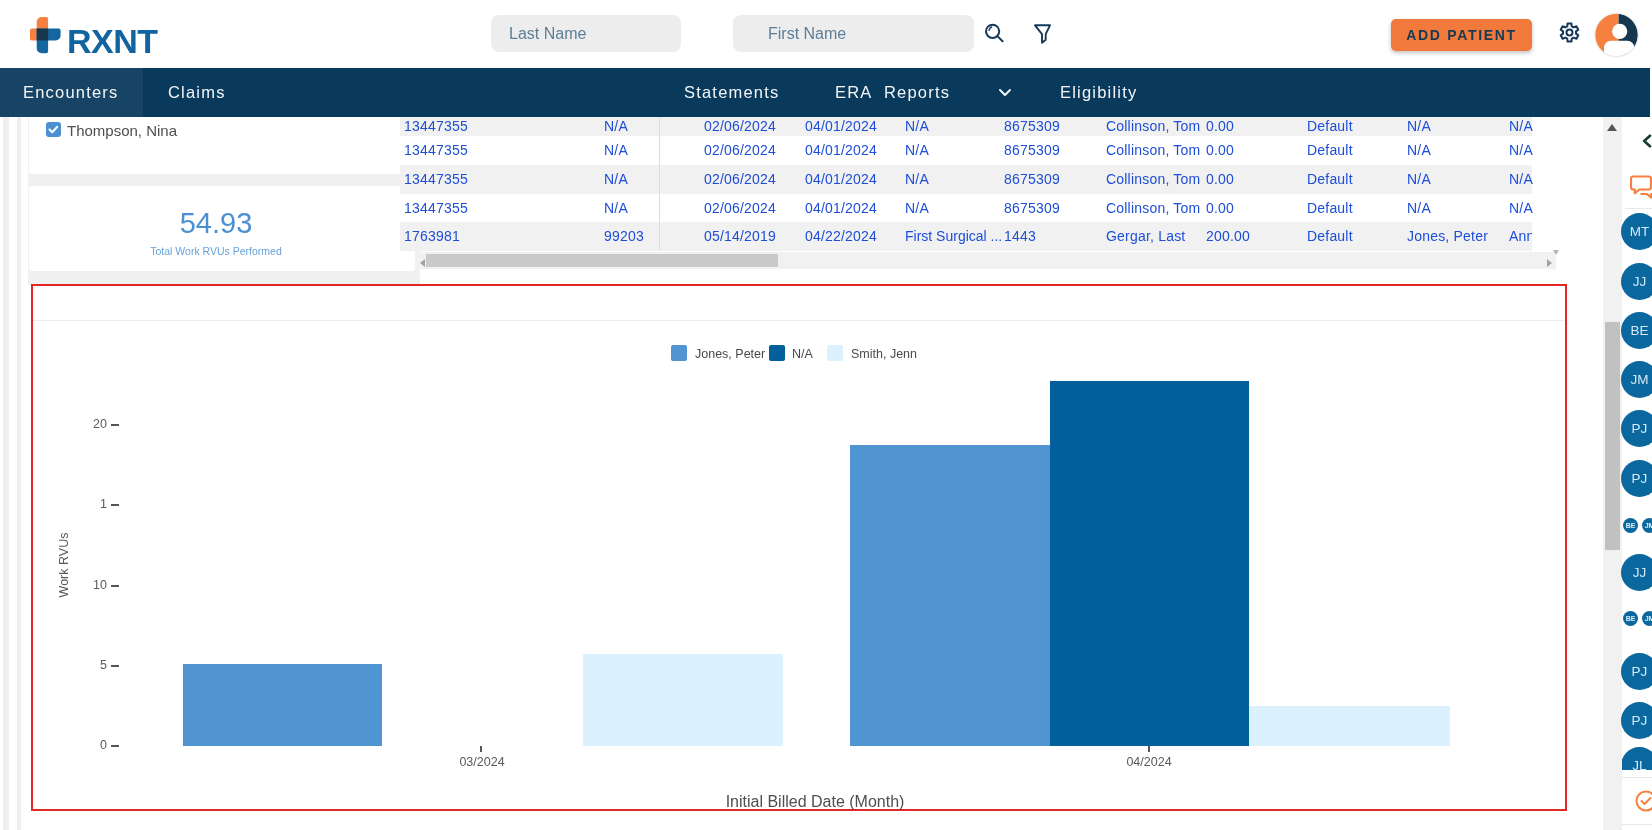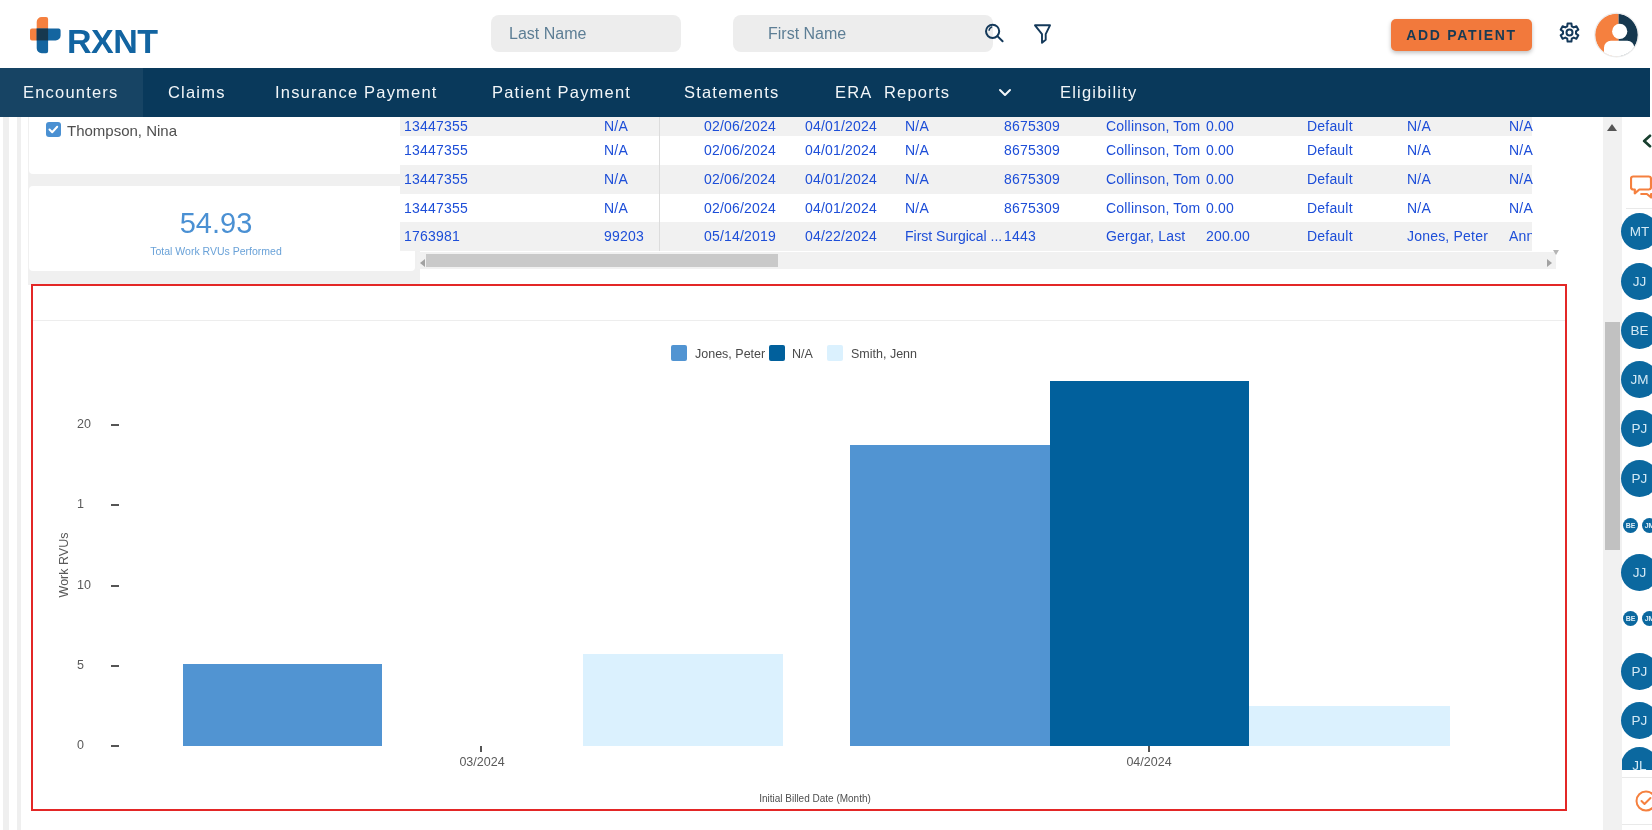--- a/index.html
+++ b/index.html
@@ -39,21 +39,21 @@
 .arr { position:absolute; width:0; height:0; }
 
 #chart { position:absolute; left:31px; top:284px; width:1536px; height:527px;
   border:2px solid #e32726; background:#fff; }
 #chart .title { position:absolute; left:0; top:10px; width:100%; text-align:center;
   font-size:14.5px; font-weight:600; color:#2f2f2f; }
 #chart .divider { position:absolute; left:0px; top:34px; width:1532px; height:1px; background:#ededed; }
 .leg-sq { position:absolute; top:59px; width:16px; height:16px; border-radius:2px; }
 .leg-lb { position:absolute; top:60px; height:16px; line-height:16px; font-size:12.5px; color:#4a4a4a; }
 .bar { position:absolute; }
-.ylab { position:absolute; width:30px; font-size:12.5px; color:#5a5a5a; }
+.ylab { position:absolute; width:30px; text-align:right; font-size:12.5px; color:#5a5a5a; }
 .ytick { position:absolute; width:8px; height:2px; background:#555; }
 .xtick { position:absolute; width:2px; height:6px; background:#555; }
 .xlab { position:absolute; width:80px; text-align:center; font-size:12.5px; color:#5a5a5a; }
 
 #sidebar { position:absolute; left:1622px; top:117px; width:30px; height:713px; background:#fff; }
 .avcirc { position:absolute; left:-1px; width:37px; height:37px; border-radius:50%;
   background:#0b689f; color:#d3e9f5; font-size:13.5px; font-weight:500;
   text-align:center; line-height:37px; }
 .avsm { position:absolute; width:15px; height:15px; border-radius:50%; background:#0b689f;
   color:#dcedf7; font-size:7px; font-weight:700; text-align:center; line-height:15px; }
@@ -66,21 +66,21 @@
 
     <path d="M 7.7,10 A 5,5 0 0 1 12.7,5 L 17.1,5 A 2,2 0 0 1 19.1,7 L 19.1,28.4 L 3,28.4 A 2,2 0 0 1 1,26.4 L 1,18.6 A 2,2 0 0 1 3,16.6 L 7.7,16.6 Z" fill="#f5803f"></path>
 
     <path d="M 7.7,16.6 L 29.6,16.6 A 2,2 0 0 1 31.6,18.6 L 31.6,23.4 A 5,5 0 0 1 26.6,28.4 L 19.1,28.4 L 19.1,39.3 A 2,2 0 0 1 17.1,41.3 L 12.7,41.3 A 5,5 0 0 1 7.7,36.3 Z" fill="#1465a0"></path>
 
     <path d="M 7.7,16.6 H 19.1 V 28.4 H 7.7 Z" fill="#16384f"></path>
     <text x="38" y="41" font-family="Liberation Sans, sans-serif" font-size="34" font-weight="bold" fill="#1264a1" letter-spacing="-0.5">RXNT</text>
   </svg>
 
   <div class="input" style="left:483px;width:190px;margin-left:8px;">Last Name</div>
-  <div class="input" style="left:733px;width:260px;padding-left:35px;">First Name</div>
+  <div class="input" style="left:733px;width:241px;padding-left:35px;">First Name</div>
 
   <svg class="abs" style="left:982px;top:21px" width="24" height="24" viewBox="0 0 24 24">
     <circle cx="10.6" cy="10.3" r="6.6" fill="none" stroke="#14395a" stroke-width="2"></circle>
     <path d="M7.1,9.2 a4.3,4.3 0 0 1 2.6,-3.2" fill="none" stroke="#14395a" stroke-width="1.5" stroke-linecap="round"></path>
     <line x1="15.4" y1="15.1" x2="20.6" y2="20.3" stroke="#14395a" stroke-width="2" stroke-linecap="round"></line>
   </svg>
 
   <svg class="abs" style="left:1031px;top:21px" width="24" height="24" viewBox="0 0 24 24">
     <path d="M4,4.3 h15 l-4.3,8.8 v5.7 l-3.7,3 v-8.7 z" fill="none" stroke="#14395a" stroke-width="1.9" stroke-linejoin="round"></path>
   </svg>
@@ -104,22 +104,20 @@
       <circle cx="27.7" cy="19.4" r="7.6" fill="#fff"></circle>
       <path d="M12,47 v-11.2 a7,7 0 0 1 7,-7 h16.3 a7,7 0 0 1 7,7 v11.2 z" fill="#fff"></path>
     </g>
     <circle cx="24.5" cy="23" r="21.8" fill="none" stroke="#ececec" stroke-width="1.2"></circle>
   </svg>
 
   <div id="nav">
     <div class="hl"></div>
     <span style="left:23px">Encounters</span>
     <span style="left:168px">Claims</span>
-    <span style="left:275px">Insurance Payment</span>
-    <span style="left:492px">Patient Payment</span>
     <span style="left:684px">Statements</span>
     <span style="left:835px">ERA</span>
     <span style="left:884px">Reports</span>
     <span style="left:1060px">Eligibility</span>
   </div>
   <svg class="abs" style="left:998px;top:88px" width="14" height="10" viewBox="0 0 14 10">
     <path d="M2,2 l5,5 l5,-5" fill="none" stroke="#f2f6f9" stroke-width="2" stroke-linecap="round" stroke-linejoin="round"></path>
   </svg>
 
   <div class="strip" style="left:3px;width:6px;"></div>
@@ -236,21 +234,21 @@
     <div class="bar" style="left:150px;top:378px;width:199px;height:82px;background:#5194d2;"></div>
     <div class="bar" style="left:550px;top:368px;width:200px;height:92px;background:#dbf1fe;"></div>
     <div class="bar" style="left:817px;top:159px;width:200px;height:301px;background:#5194d2;"></div>
     <div class="bar" style="left:1017px;top:95px;width:199px;height:365px;background:#01609c;"></div>
     <div class="bar" style="left:1216px;top:420px;width:201px;height:40px;background:#dbf1fe;"></div>
 
     <div class="xtick" style="left:447px;top:460px;"></div>
     <div class="xlab" style="left:409px;top:469px;">03/2024</div>
     <div class="xtick" style="left:1115px;top:460px;"></div>
     <div class="xlab" style="left:1076px;top:469px;">04/2024</div>
-    <div class="abs" style="left:16px;top:507px;width:1532px;text-align:center;font-size:10px;color:#4f4f4f;">Initial Billed Date (Month)</div>
+    <div class="abs" style="left:16px;top:507px;width:1532px;text-align:center;font-size:16px;color:#4f4f4f;">Initial Billed Date (Month)</div>
   </div>
 
   <div class="sbtrack" style="left:1603px;top:117px;width:19px;height:713px;"></div>
   <div class="arr" style="left:1607px;top:124px;border-left:5px solid transparent;border-right:5px solid transparent;border-bottom:7px solid #555;"></div>
   <div class="sbthumb" style="left:1605px;top:322px;width:15px;height:228px;background:#c1c1c1;"></div>
 
   <div id="sidebar">
     <svg class="abs" style="left:19px;top:17px" width="11" height="14" viewBox="0 0 11 14">
       <path d="M9,1.8 l-5.8,5.2 l5.8,5.2" fill="none" stroke="#183f2e" stroke-width="2.7" stroke-linecap="round" stroke-linejoin="round"></path>
     </svg>

